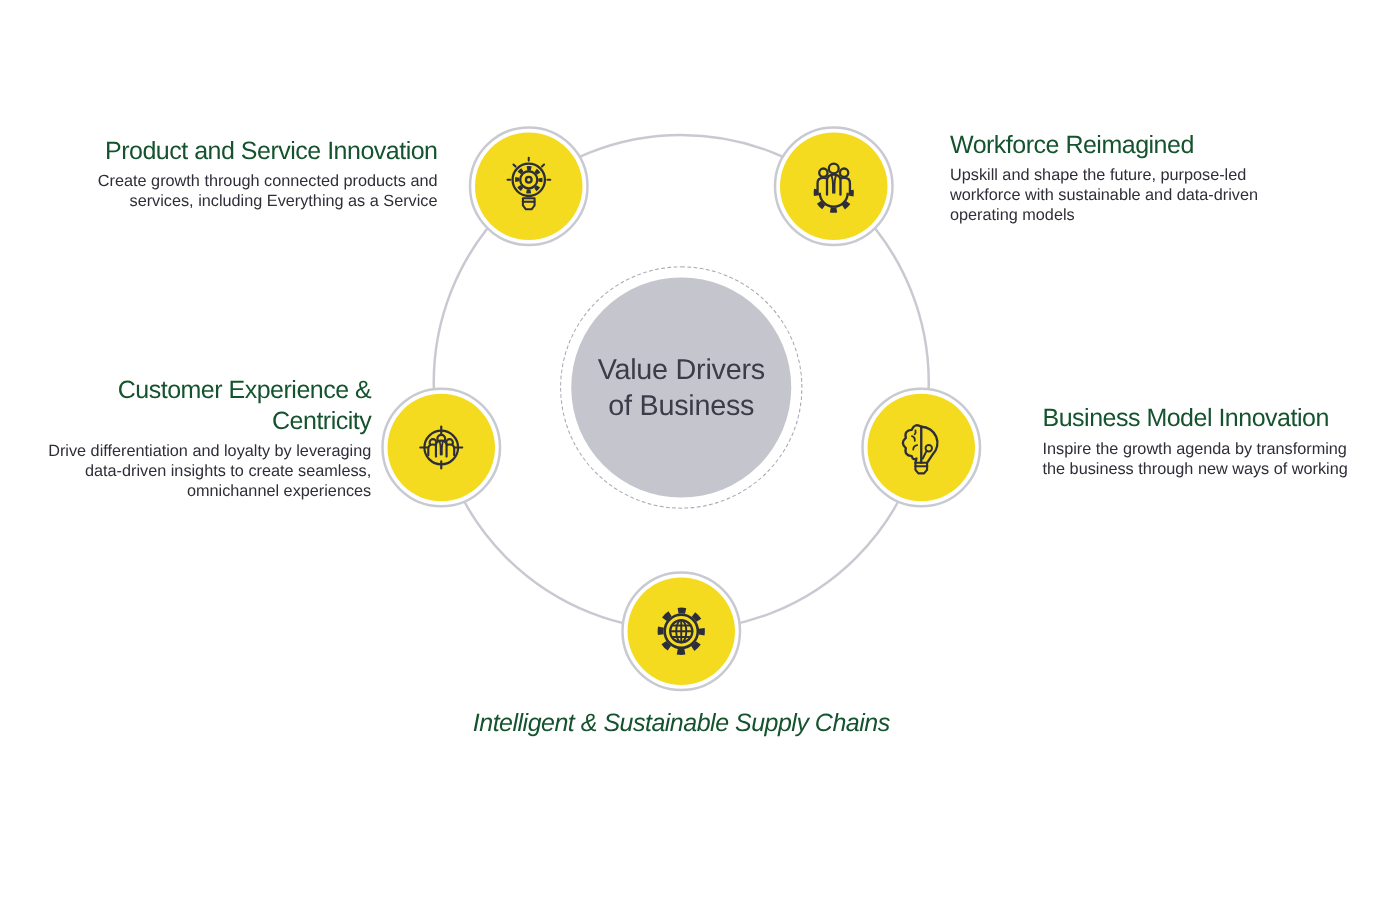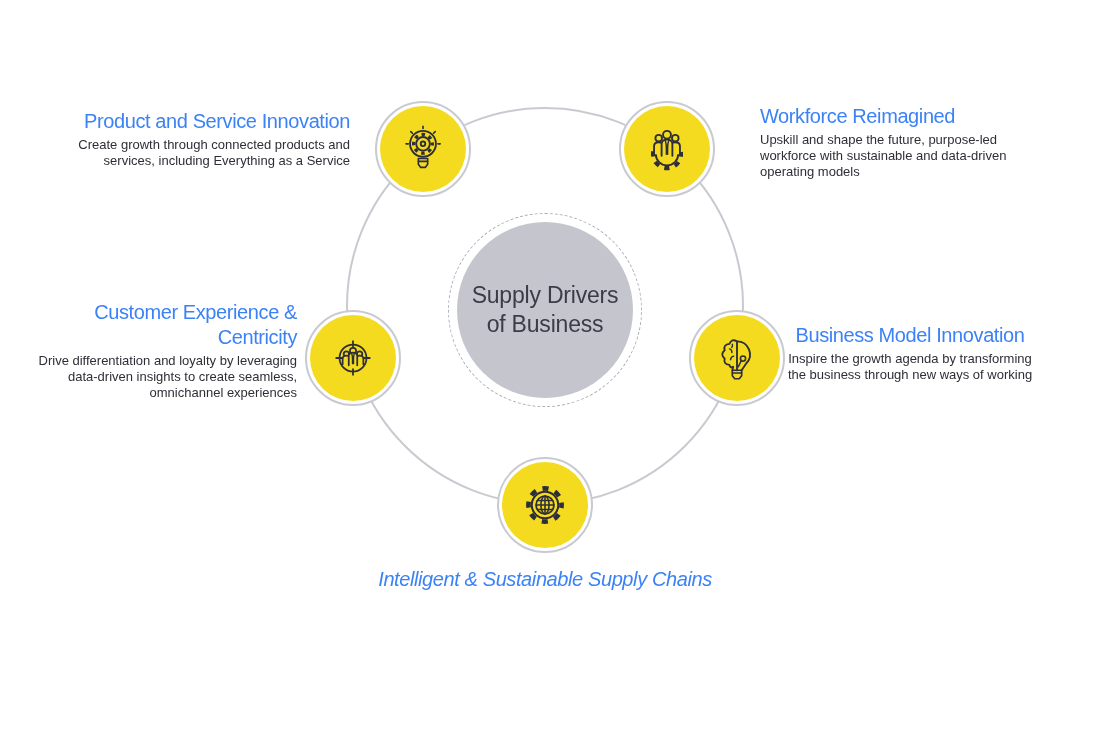--- a/index.html
+++ b/index.html
@@ -9,38 +9,38 @@
   .orbit{left:346px;top:107px;width:398px;height:398px;border:2.5px solid #C9C9D1;}
   .center-dash{left:448px;top:213px;width:194px;height:194px;border:1.5px dashed #ADADB8;}
   .center-circle{position:absolute;left:457px;top:222px;width:176px;height:176px;border-radius:50%;
                  background:#C5C5CE;display:flex;flex-direction:column;align-items:center;justify-content:center;
                  text-align:center;color:#3C3C49;font-size:23px;line-height:29px;letter-spacing:-0.2px;}
   .node{position:absolute;width:96px;height:96px;border-radius:50%;background:#fff;
         border:2.5px solid #C9C9D1;box-sizing:border-box;}
   .node .yellow{position:absolute;left:2.5px;top:2.5px;width:86px;height:86px;border-radius:50%;
                 background:#F4DB20;display:flex;align-items:center;justify-content:center;}
   .label{position:absolute;color:#2E2E38;}
-  .label h2{margin:0;font-size:20px;line-height:25px;font-weight:400;color:#3b82f6;letter-spacing:-0.4px;}
+  .label h2{margin:0;font-size:20px;line-height:25px;font-weight:400;color:#14532d;letter-spacing:-0.4px;}
   .label p{margin:3px 0 0;font-size:13px;line-height:15.8px;font-weight:400;}
   .t-right{text-align:right;}
   .t-left{text-align:left;}
   .t-center{text-align:center;font-style:italic;}
   .label.supply p{max-width:312px;margin:3px auto 0;}
   svg{display:block;}
 </style>
 </head>
 <body>
 
 <div class="canvas">
 
   <div class="ring orbit"></div>
 
   <div class="ring center-dash"></div>
   <div class="center-circle">
-    <span>Supply Drivers</span>
+    <span>Value Drivers</span>
     <span>of Business</span>
   </div>
 
   <div class="node" style="left:375px;top:101px;">
     <div class="yellow">
       <svg width="58" height="58" viewBox="0 0 56 56" fill="none" stroke="#2E2E38" stroke-width="1.8" stroke-linecap="round" stroke-linejoin="round">
         <circle cx="28" cy="23" r="12.5"></circle>
         <circle cx="28" cy="23" r="9" stroke-width="3.2" stroke-dasharray="3.4 3.67" stroke-dashoffset="1.7" stroke-linecap="butt"></circle>
         <circle cx="28" cy="23" r="6.6" fill="#F4DB20"></circle>
         <circle cx="28" cy="23" r="2.2"></circle>
@@ -117,21 +117,21 @@
   <div class="label t-left" style="left:760px;top:104px;width:272px;">
     <h2>Workforce Reimagined</h2>
     <p>Upskill and shape the future, purpose-led workforce with sustainable and data-driven operating models</p>
   </div>
 
   <div class="label t-right" style="left:37px;top:300px;width:260px;">
     <h2>Customer Experience &amp; Centricity</h2>
     <p>Drive differentiation and loyalty by leveraging data-driven insights to create seamless, omnichannel experiences</p>
   </div>
 
-  <div class="label t-left" style="left:778px;top:323px;width:264px;text-align:center;">
+  <div class="label t-left" style="left:834px;top:323px;width:264px;">
     <h2>Business Model Innovation</h2>
     <p>Inspire the growth agenda by transforming the business through new ways of working</p>
   </div>
 
   <div class="label supply t-center" style="left:345px;top:567px;width:400px;">
     <h2>Intelligent &amp; Sustainable Supply Chains</h2>
   </div>
 
 </div>
 

